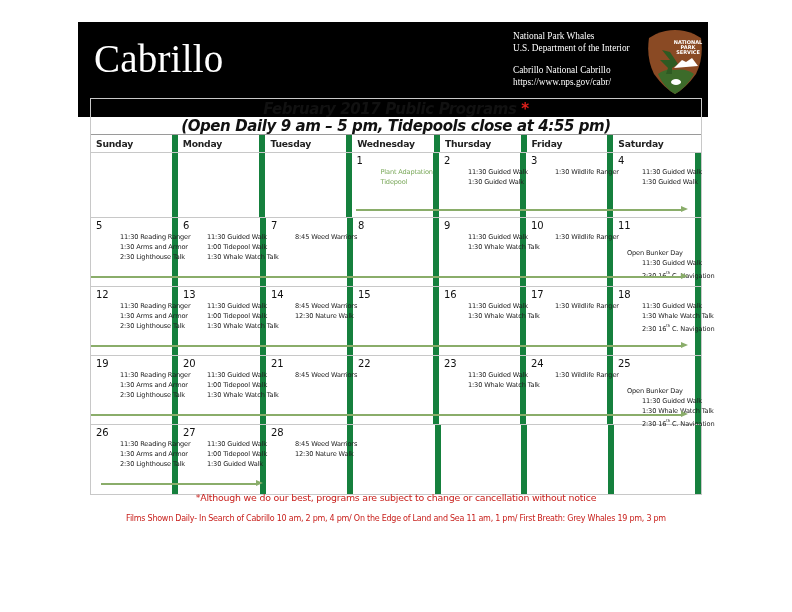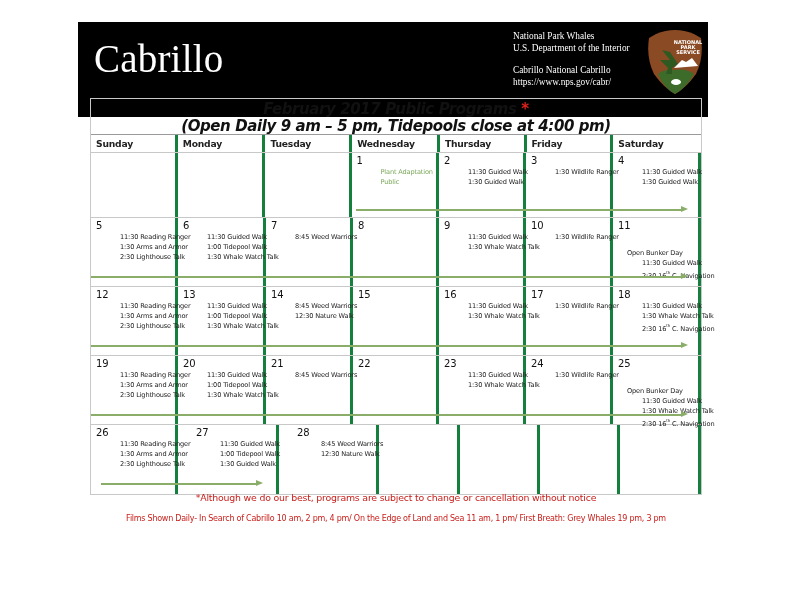--- a/index.html
+++ b/index.html
@@ -10,28 +10,28 @@
     .banner-info { position: absolute; left: 435px; top: 9px; font-family: "Liberation Serif", "DejaVu Serif", serif; font-size: 9.3px; color: #fff; line-height: 11.5px; }
     .banner-info .gap { height: 11px; }
     .logo { position: absolute; left: 568px; top: 6px; width: 58px; height: 66px; }
 
     .cal { position: absolute; left: 90px; top: 98px; width: 612px; border: 1px solid #c8c8c8; box-sizing: border-box; }
     .cal-head { height: 36px; text-align: center; font-style: italic; font-weight: bold; font-size: 15px; color: #111; line-height: 17px; padding-top: 2px; box-sizing: border-box; border-bottom: 1.5px solid #9a9a9a; font-family: "DejaVu Sans", sans-serif; letter-spacing: -0.4px; }
     .cal-head .star { color: #e0201c; }
 
     .row { display: flex; position: relative; }
     .dow-row { height: 17px; border-bottom: 1px solid #c8c8c8; }
-    .cell { border-right: 3px solid #15803d; box-sizing: border-box; position: relative; padding: 2px 0 0 5px; }
+    .cell { border-right: 6px solid #15803d; box-sizing: border-box; position: relative; padding: 2px 0 0 5px; }
     .cell:last-child { border-right: none; }
     .c0 { width: 87px; } .c1 { width: 88px; } .c2 { width: 87px; } .c3 { width: 88px; } .c4 { width: 87px; } .c5 { width: 87px; } .c6 { width: 88px; }
     .dow { font-family: "DejaVu Sans", sans-serif; font-weight: bold; font-size: 9.2px; padding-top: 3px; letter-spacing: -0.2px; color: #222; }
 
     .week { height: 68px; border-bottom: 1px solid #c8c8c8; }
     .week.w0 { height: 64px; }
-    .week.last { border-bottom: none; height: 69px; gap: 13px; }
+    .week.last { border-bottom: none; height: 69px; }
     .daynum { font-family: "DejaVu Sans", sans-serif; font-size: 10px; color: #111; line-height: 12px; }
     .ev { font-family: "DejaVu Sans", sans-serif; font-size: 6.6px; line-height: 10px; color: #222; white-space: nowrap; letter-spacing: -0.15px; padding-left: 24px; }
     .ev.green { color: #7aa85a; }
     .ev.indent { padding-left: 9px; margin-top: 16px; }
     .ev sup { font-size: 4px; vertical-align: 4px; }
 
     .arrow { position: absolute; height: 1.5px; background: #8aad6a; }
     .arrow::after { content: ""; position: absolute; right: -6px; top: -3px; border-left: 7px solid #8aad6a; border-top: 3.5px solid transparent; border-bottom: 3.5px solid transparent; }
 
     .notice { position: absolute; left: 0; width: 792px; text-align: center; color: #c8201c; font-family: "DejaVu Sans", sans-serif; }
@@ -58,41 +58,41 @@
     <ellipse cx="30" cy="54" rx="5" ry="3" fill="#ffffff"></ellipse>
     <text x="42" y="16" font-size="5" fill="#ffffff" text-anchor="middle" font-family="DejaVu Sans, sans-serif" font-weight="bold">NATIONAL</text>
     <text x="42" y="21" font-size="5" fill="#ffffff" text-anchor="middle" font-family="DejaVu Sans, sans-serif" font-weight="bold">PARK</text>
     <text x="42" y="26" font-size="5" fill="#ffffff" text-anchor="middle" font-family="DejaVu Sans, sans-serif" font-weight="bold">SERVICE</text>
   </svg>
 </div>
 
 <div class="cal">
   <div class="cal-head">
     <div><span>February 2017 Public Programs</span> <span class="star">*</span></div>
-    <div>(Open Daily 9 am – 5 pm, Tidepools close at 4:00 pm)</div>
+    <div>(Open Daily 9 am – 5 pm, Tidepools close at 4:55 pm)</div>
   </div>
 
   <div class="row dow-row">
     <div class="cell c0 dow">Sunday</div>
     <div class="cell c1 dow">Monday</div>
     <div class="cell c2 dow">Tuesday</div>
     <div class="cell c3 dow">Wednesday</div>
     <div class="cell c4 dow">Thursday</div>
     <div class="cell c5 dow">Friday</div>
     <div class="cell c6 dow">Saturday</div>
   </div>
 
   <div class="row week w0">
     <div class="cell c0"></div>
     <div class="cell c1"></div>
     <div class="cell c2"></div>
     <div class="cell c3">
       <div class="daynum">1</div>
       <div class="ev green">Plant Adaptation</div>
-      <div class="ev green">Public</div>
+      <div class="ev green">Tidepool</div>
     </div>
     <div class="cell c4">
       <div class="daynum">2</div>
       <div class="ev">11:30 Guided Walk</div>
       <div class="ev">1:30 Guided Walk</div>
     </div>
     <div class="cell c5">
       <div class="daynum">3</div>
       <div class="ev">1:30 Wildlife Ranger</div>
     </div>

